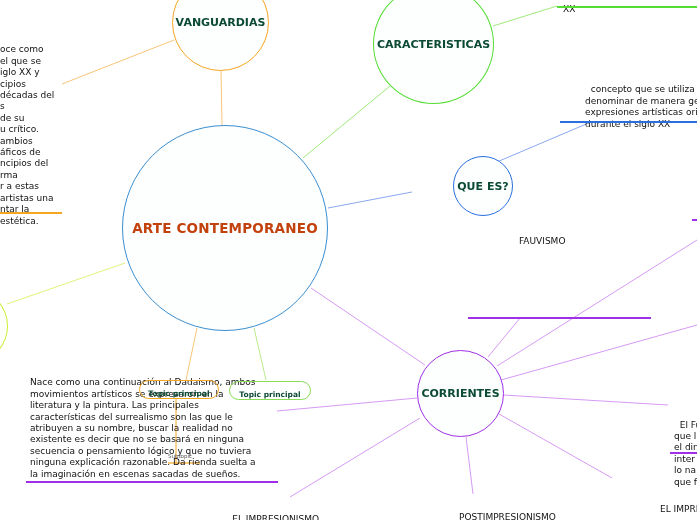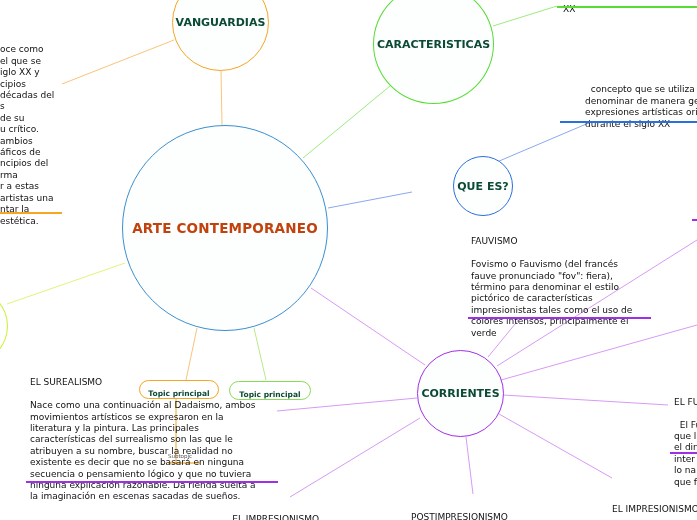--- a/index.html
+++ b/index.html
@@ -4,21 +4,21 @@
 <style>
   html, body { margin:0; padding:0; }
   body { width:697px; height:520px; overflow:hidden; background:#ffffff; position:relative;
          font-family:"DejaVu Sans", "Liberation Sans", sans-serif; }
   svg.connectors { position:absolute; left:0; top:0; width:697px; height:520px; }
   .node { position:absolute; border-radius:50%; background:#fdfefe; display:flex; align-items:center; justify-content:center;
           box-sizing:border-box; }
   .node span { font-weight:bold; color:#0b4a33; font-size:11px; white-space:nowrap; }
   .central span { color:#c2410c; font-size:13.5px; letter-spacing:0.2px; }
   .note { position:absolute; font-size:9px; line-height:11.4px; color:#111; white-space:pre-line; box-sizing:border-box; }
-  .note .title { display:block; }
+  .note .title { display:block;margin-left:48px; }
   .underline { position:absolute; height:2px; }
   .pill { position:absolute; border-radius:11px; box-sizing:border-box; height:19px; display:flex; align-items:flex-end; justify-content:center;
           font-size:7.5px; font-weight:bold; color:#0b4a33; white-space:nowrap; }
   .subtopic { position:absolute; font-size:5.5px; color:#555; }
 </style>
 </head>
 <body>
 
 <svg class="connectors" viewBox="0 0 697 520">
 
@@ -104,27 +104,20 @@
 <div class="note" style="left:585px; top:73px; width:134px; overflow:hidden; white-space:pre;">
   <span>concepto que se utiliza para
 denominar de manera gener
 expresiones artísticas origin
 durante el siglo XX</span>
 </div>
 <div class="underline" style="left:560px; top:121px; width:137px; background:#2a6fe0;"></div>
 
 <div class="note" style="left:471px; top:225px; width:180px;">
   <span class="title">FAUVISMO</span>
-  <span>Fovismo o Fauvismo (del francés
-fauve pronunciado "fov": fiera),
-término para denominar el estilo
-pictórico de características
-impresionistas tales como el uso de
-colores intensos, principalmente el
-verde</span>
 </div>
 <div class="underline" style="left:468px; top:317px; width:183px; background:#a030e8;"></div>
 
 <div class="underline" style="left:692px; top:219px; width:5px; background:#a030e8;"></div>
 
 <div class="note" style="left:674px; top:374px; width:23px; overflow:hidden; white-space:pre;">
   <span class="title">EL FU</span>
   <span>El Fu
 que l
 el din
@@ -133,21 +126,20 @@
 que f</span>
 </div>
 <div class="underline" style="left:670px; top:452px; width:27px; background:#a030e8;"></div>
 
 <div class="note" style="left:612px; top:481px; width:85px; height:39px; overflow:hidden; white-space:pre;">
   <span class="title">EL IMPRESIONISMO</span>
   
 </div>
 
 <div class="note" style="left:30px; top:366px; width:250px;">
-  <span class="title">EL SUREALISMO</span>
   <span>Nace como una continuación al Dadaismo, ambos
 movimientos artísticos se expresaron en la
 literatura y la pintura. Las principales
 características del surrealismo son las que le
 atribuyen a su nombre, buscar la realidad no
 existente es decir que no se basará en ninguna
 secuencia o pensamiento lógico y que no tuviera
 ninguna explicación razonable. Da rienda suelta a
 la imaginación en escenas sacadas de sueños.</span>
 </div>

